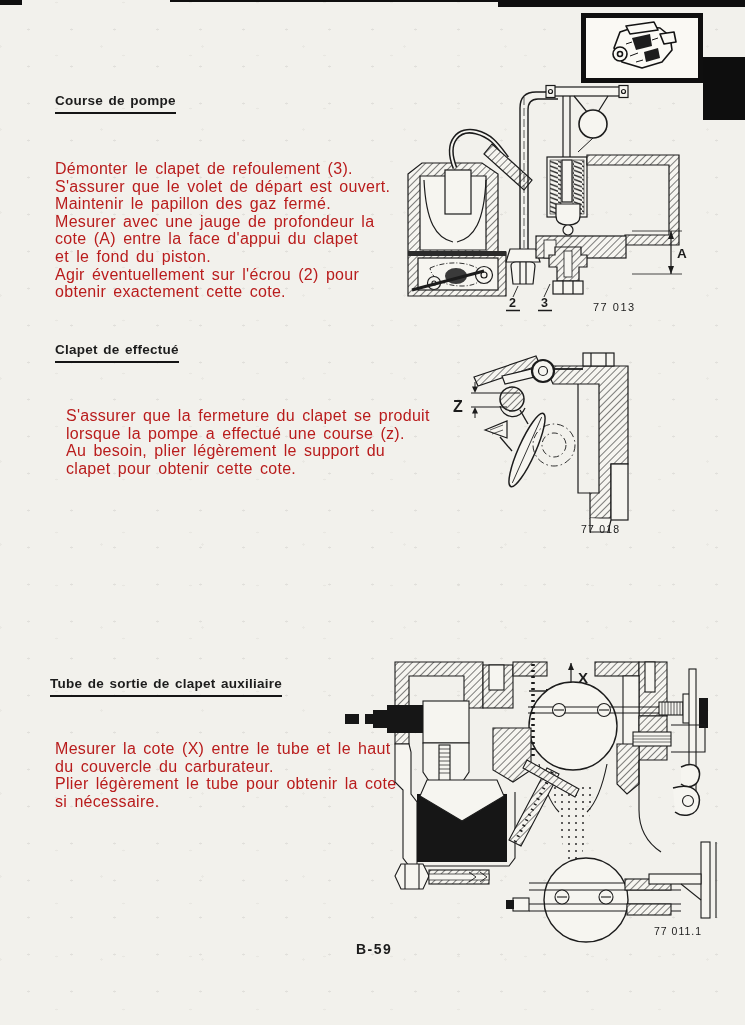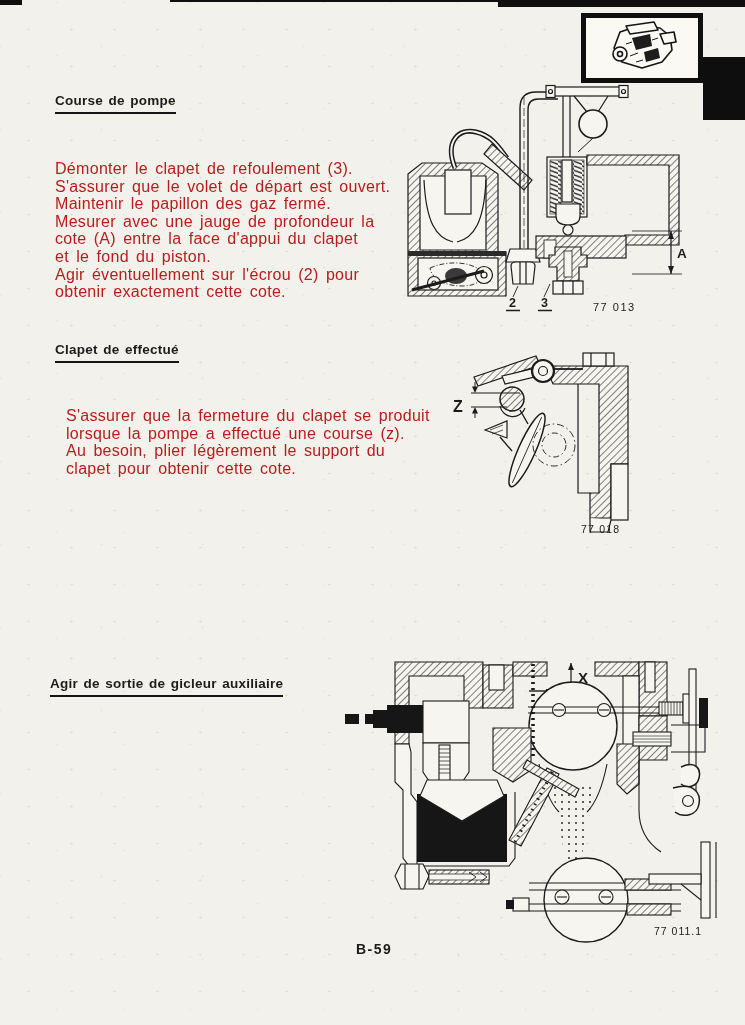--- a/index.html
+++ b/index.html
@@ -194,21 +194,25 @@
       <line x1="21" y1="63" x2="57" y2="63" stroke-width="1.1"></line>
       <line x1="25" y1="38" x2="25" y2="46" stroke-width="1"></line>
       <line x1="25" y1="66" x2="25" y2="74" stroke-width="1"></line>
       <polygon points="25,49 22,42.5 28,42.5" fill="#1c1c1c" stroke="none"></polygon>
       <polygon points="25,63 22,69.5 28,69.5" fill="#1c1c1c" stroke="none"></polygon>
     </g>
     <text x="3" y="68" font-size="16" font-weight="bold">Z</text>
     <text x="131" y="189" font-size="10.5" letter-spacing="1.2">77 018</text>
   </svg>
 
-  <div class="heading" style="left:50px;top:676px;">Agir de sortie de gicleur auxiliaire</div>
+  <div class="heading" style="left:50px;top:676px;">Tube de sortie de clapet auxiliaire</div>
+  <div class="para" style="left:55px;top:740px;">Mesurer la cote (X) entre le tube et le haut
+du couvercle du carburateur.
+Plier légèrement le tube pour obtenir la cote
+si nécessaire.</div>
 
   <svg class="fig" style="left:343px;top:632px;" width="402" height="315" viewBox="0 0 402 315">
     <defs>
       <pattern id="h3" patternUnits="userSpaceOnUse" width="5" height="5" patternTransform="rotate(45)">
         <rect width="5" height="5" fill="#f6f5f0"></rect>
         <line x1="0" y1="0" x2="0" y2="5" stroke="#2a2a2a" stroke-width="1.2"></line>
       </pattern>
       <pattern id="dots3" patternUnits="userSpaceOnUse" width="7" height="7">
         <circle cx="2" cy="2" r="1" fill="#2c2c2c"></circle>
       </pattern>

